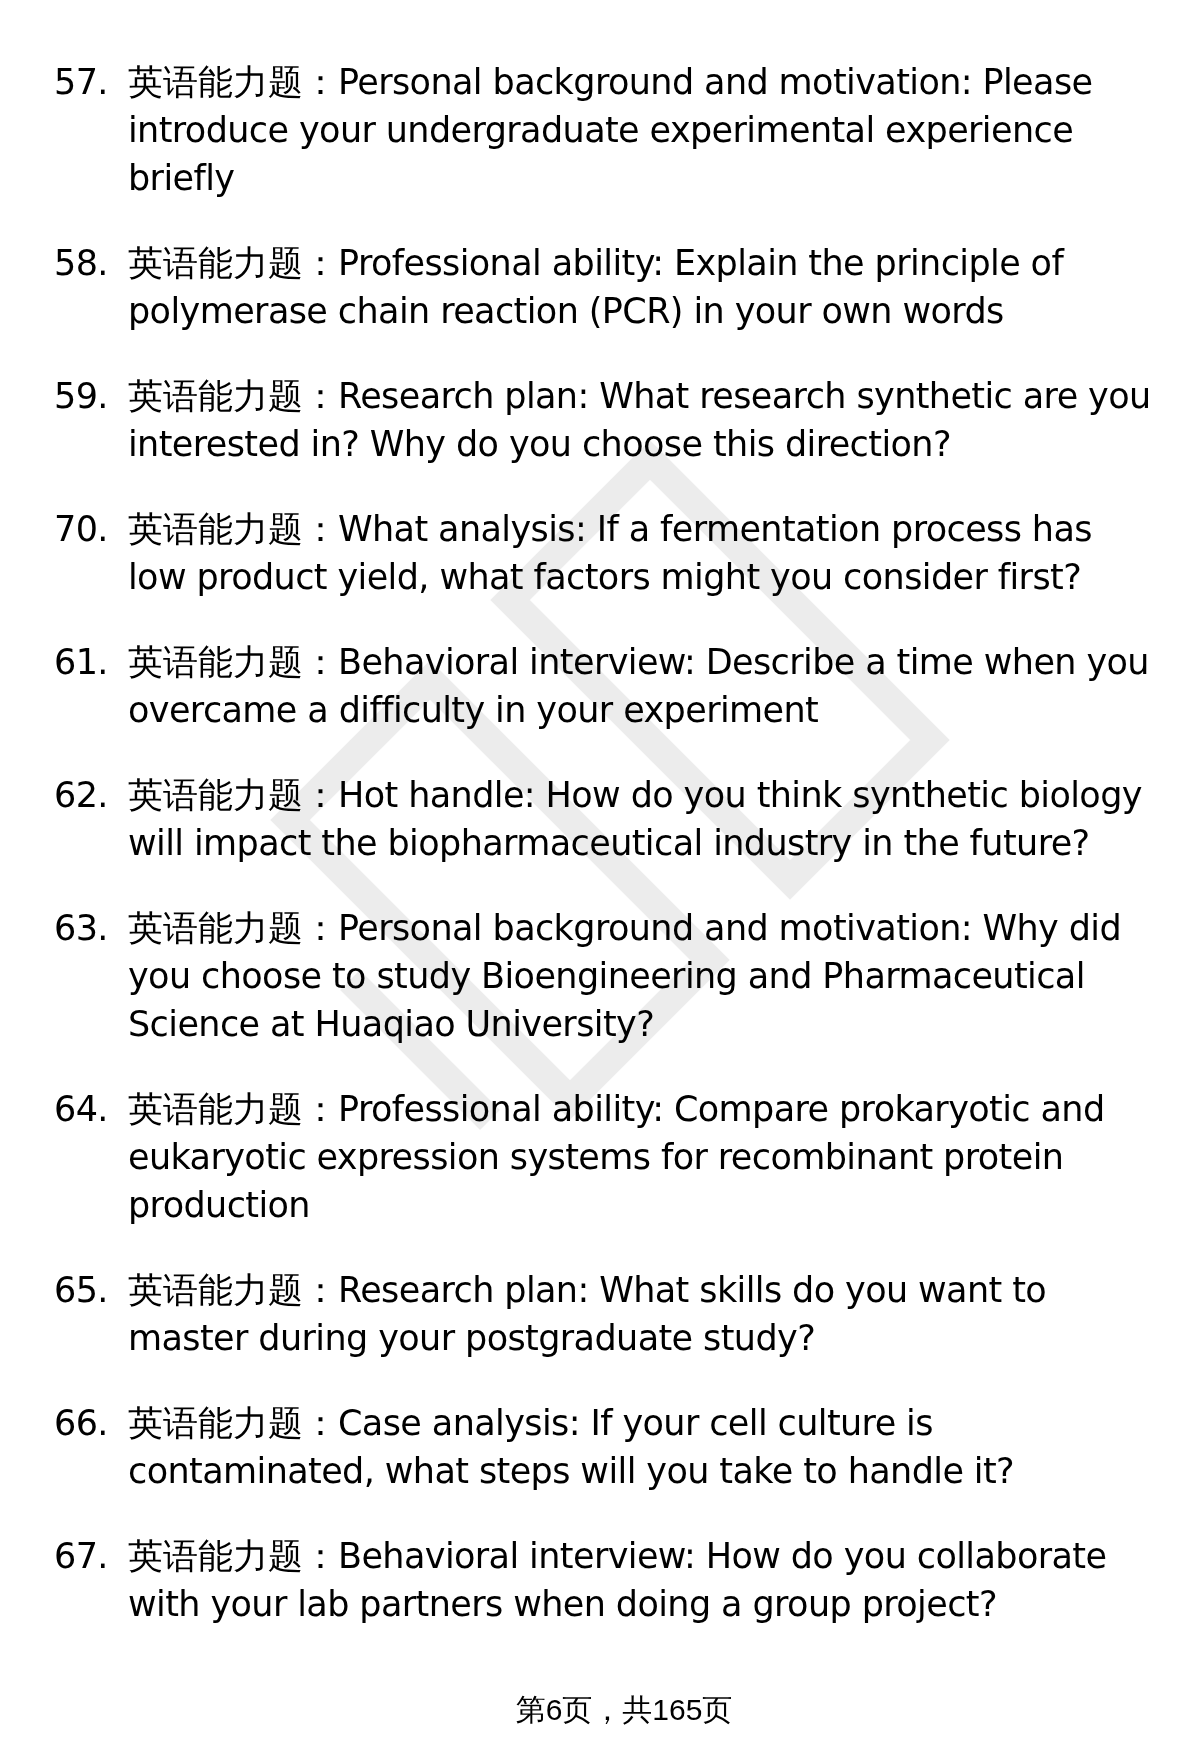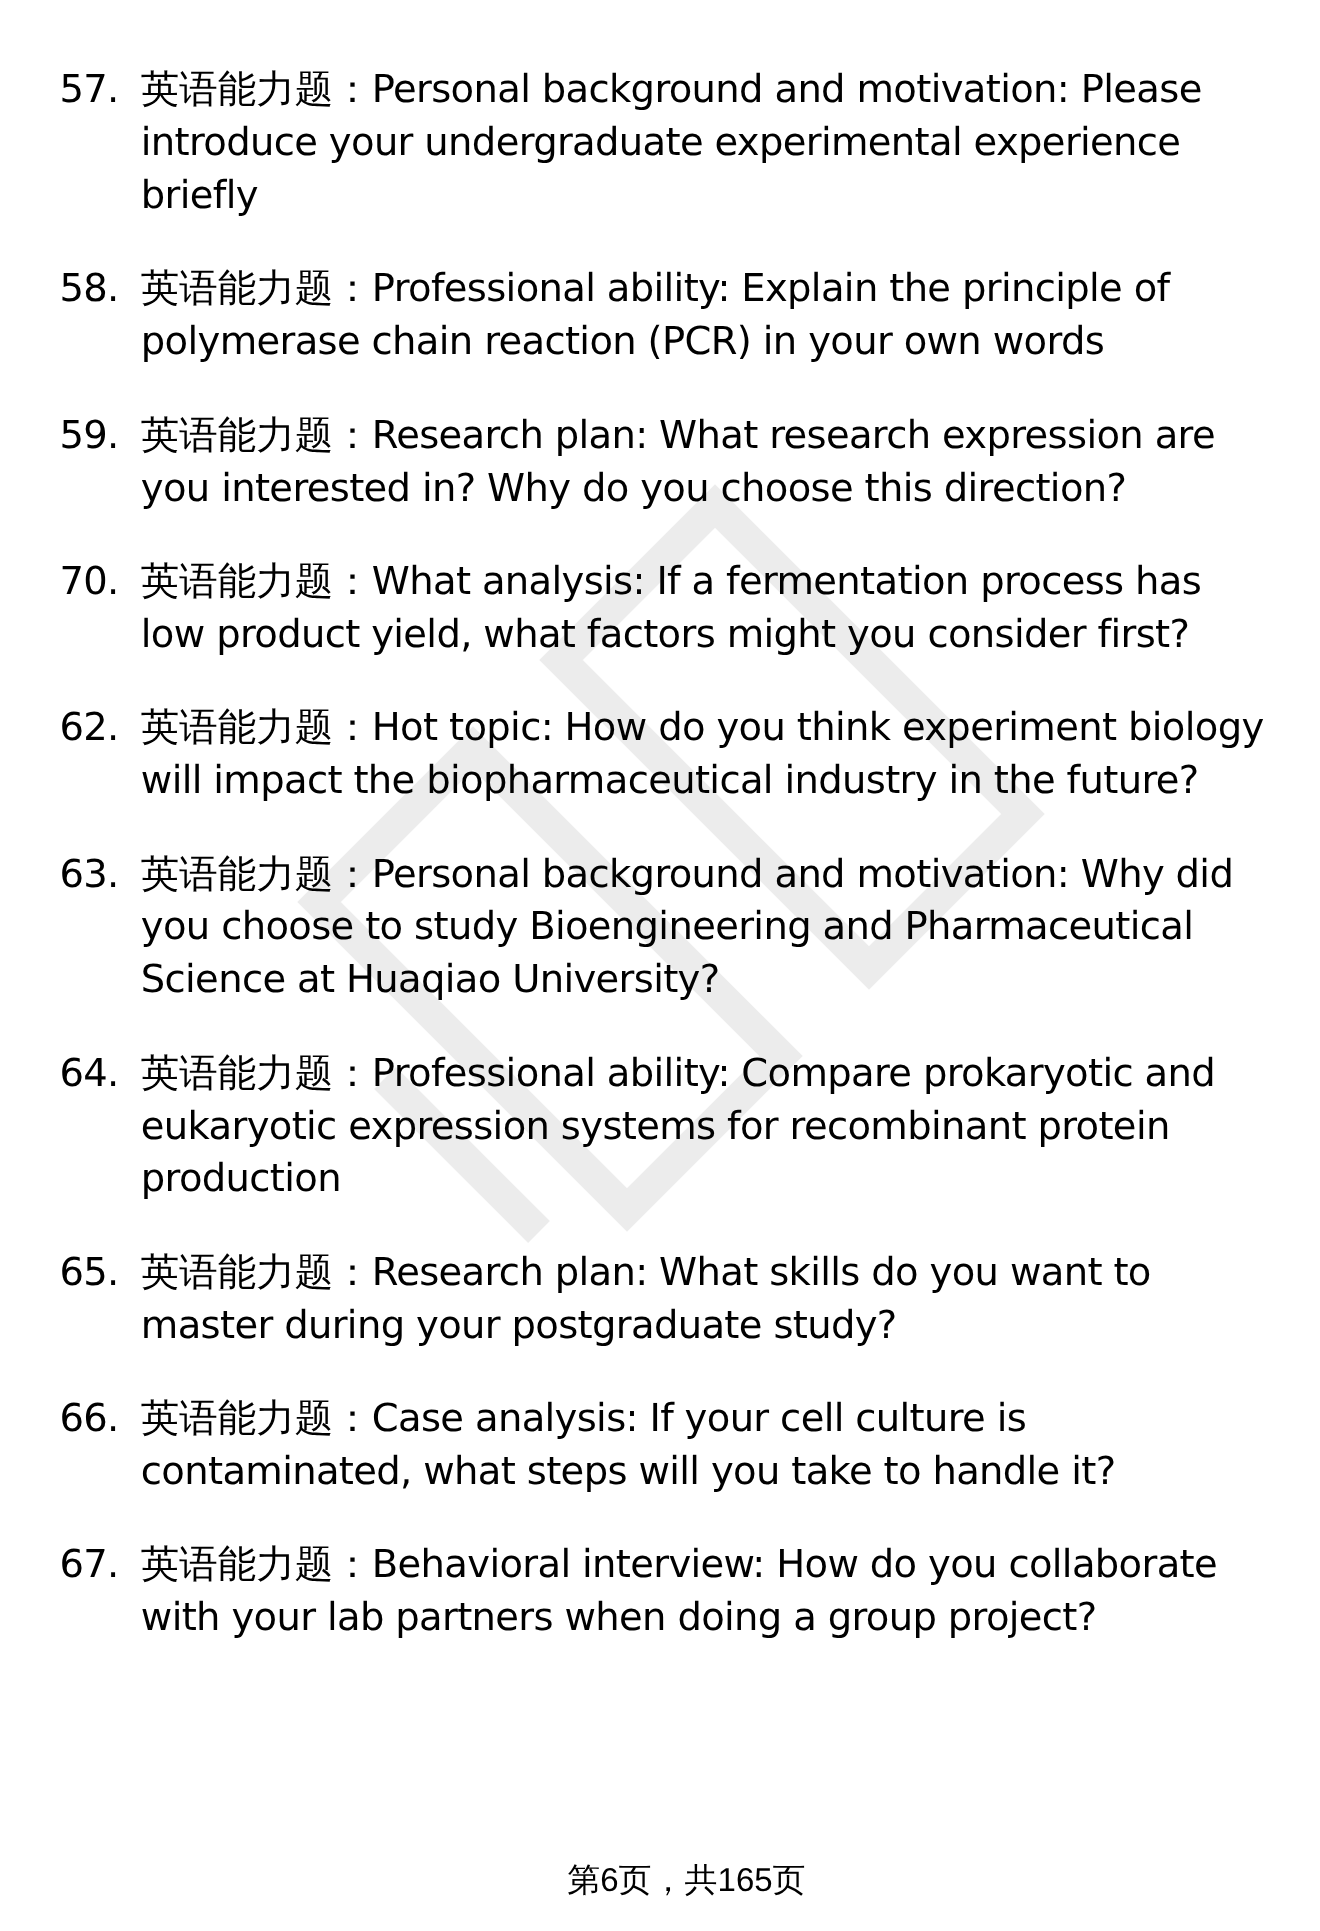--- a/index.html
+++ b/index.html
@@ -37,27 +37,30 @@
 </svg>
 
 <ol class="qlist">
   <li class="qitem">
     <span class="qnum">57.</span><span class="qtag">英语能力题：</span><span>Personal background and motivation: Please introduce your undergraduate experimental experience briefly</span>
   </li>
   <li class="qitem">
     <span class="qnum">58.</span><span class="qtag">英语能力题：</span><span>Professional ability: Explain the principle of polymerase chain reaction (PCR) in your own words</span>
   </li>
   <li class="qitem">
-    <span class="qnum">59.</span><span class="qtag">英语能力题：</span><span>Research plan: What research expression are you interested in? Why do you choose this direction?</span>
+    <span class="qnum">59.</span><span class="qtag">英语能力题：</span><span>Research plan: What research synthetic are you interested in? Why do you choose this direction?</span>
   </li>
   <li class="qitem">
     <span class="qnum">70.</span><span class="qtag">英语能力题：</span><span>What analysis: If a fermentation process has low product yield, what factors might you consider first?</span>
   </li>
   <li class="qitem">
-    <span class="qnum">62.</span><span class="qtag">英语能力题：</span><span>Hot topic: How do you think experiment biology will impact the biopharmaceutical industry in the future?</span>
+    <span class="qnum">61.</span><span class="qtag">英语能力题：</span><span>Behavioral interview: Describe a time when you overcame a difficulty in your experiment</span>
+  </li>
+  <li class="qitem">
+    <span class="qnum">62.</span><span class="qtag">英语能力题：</span><span>Hot handle: How do you think synthetic biology will impact the biopharmaceutical industry in the future?</span>
   </li>
   <li class="qitem">
     <span class="qnum">63.</span><span class="qtag">英语能力题：</span><span>Personal background and motivation: Why did you choose to study Bioengineering and Pharmaceutical Science at Huaqiao University?</span>
   </li>
   <li class="qitem">
     <span class="qnum">64.</span><span class="qtag">英语能力题：</span><span>Professional ability: Compare prokaryotic and eukaryotic expression systems for recombinant protein production</span>
   </li>
   <li class="qitem">
     <span class="qnum">65.</span><span class="qtag">英语能力题：</span><span>Research plan: What skills do you want to master during your postgraduate study?</span>
   </li>

